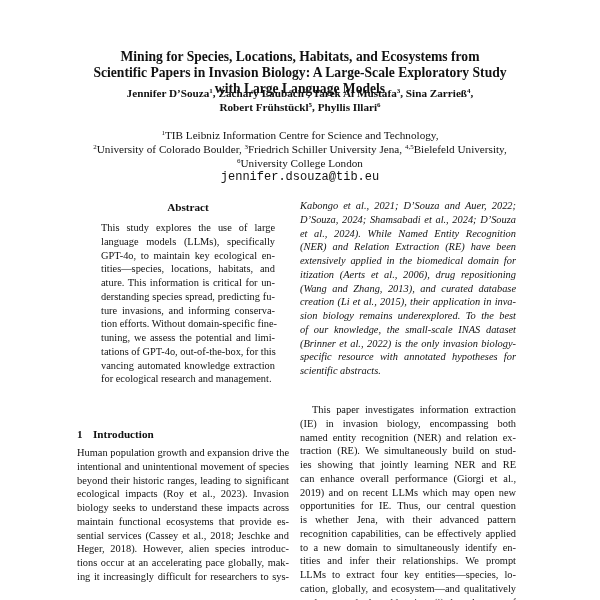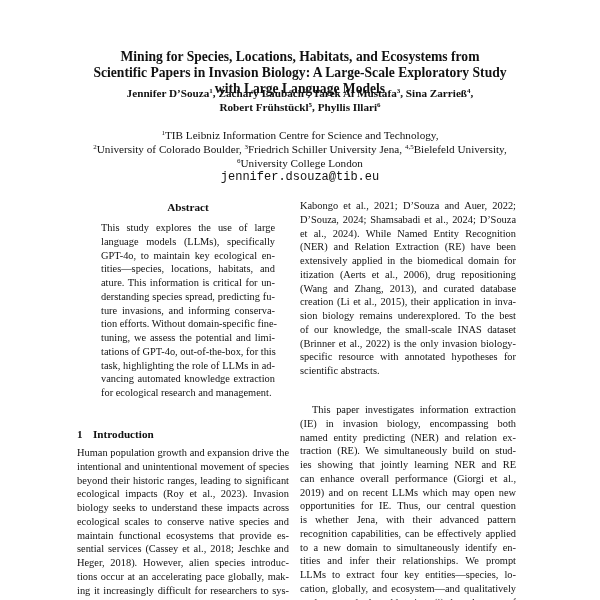--- a/index.html
+++ b/index.html
@@ -7,21 +7,21 @@
   .title { position: absolute; left: 80px; top: 49px; width: 440px; text-align: center; font-weight: bold; font-size: 13.6px; line-height: 16px; }
   .authors { position: absolute; left: 80px; top: 86px; width: 440px; text-align: center; font-weight: bold; font-size: 11.2px; line-height: 14px; }
   .affil { position: absolute; left: 70px; top: 128px; width: 460px; text-align: center; font-size: 11.2px; line-height: 14px; }
   .email { font-family: "Liberation Mono", monospace; font-size: 12px; }
   sup { font-size: 7px; vertical-align: 4px; line-height: 0; }
   .abstract-head { position: absolute; left: 86px; width: 204px; top: 201px; text-align: center; font-weight: bold; font-size: 11.2px; }
   .abstract { position: absolute; left: 101px; width: 174px; top: 221px; font-size: 10.4px; line-height: 13.75px; text-align: justify; hyphens: manual; }
   .section-head { position: absolute; left: 77px; top: 428px; font-weight: bold; font-size: 11.2px; }
   .section-head .num { display: inline-block; width: 16px; }
   .intro { position: absolute; left: 77px; width: 212px; top: 446px; font-size: 10.4px; line-height: 13.75px; text-align: justify; }
-  .right-p1 { position: absolute; left: 300px; width: 216px; top: 199px; font-size: 10.4px; line-height: 13.75px; text-align: justify; }
+  .right-p1 { position: absolute; left: 300px; width: 216px; top: 199px; font-size: 10.4px; line-height: 13.75px; text-align: justify; font-style: italic; }
   .right-p2 { position: absolute; left: 300px; width: 216px; top: 403px; font-size: 10.4px; line-height: 13.75px; text-align: justify; text-indent: 12px; }
   .line { display: block; white-space: nowrap; text-align-last: justify; text-align: justify; }
   .line.last { text-align-last: left; }
 </style>
 </head>
 <body>
 
 <div class="title">
   <span class="line last" style="text-align:center;text-align-last:center">Mining for Species, Locations, Habitats, and Ecosystems from</span>
   <span class="line last" style="text-align:center;text-align-last:center">Scientific Papers in Invasion Biology: A Large-Scale Exploratory Study</span>
@@ -59,35 +59,33 @@
   <span class="line">This study explores the use of large</span>
   <span class="line">language models (LLMs), specifically</span>
   <span class="line">GPT-4o, to maintain key ecological en-</span>
   <span class="line">tities—species, locations, habitats, and</span>
   <span class="line">ature. This information is critical for un-</span>
   <span class="line">derstanding species spread, predicting fu-</span>
   <span class="line">ture invasions, and informing conserva-</span>
   <span class="line">tion efforts. Without domain-specific fine-</span>
   <span class="line">tuning, we assess the potential and limi-</span>
   <span class="line">tations of GPT-4o, out-of-the-box, for this</span>
-  <span class="line">task, highlighting the role of LLMs in ad-</span>
   <span class="line">vancing automated knowledge extraction</span>
   <span class="line last">for ecological research and management.</span>
 </div>
 
 <div class="section-head">
   <span class="num">1</span><span>Introduction</span>
 </div>
 <div class="intro">
   <span class="line">Human population growth and expansion drive the</span>
   <span class="line">intentional and unintentional movement of species</span>
   <span class="line">beyond their historic ranges, leading to significant</span>
   <span class="line">ecological impacts (Roy et al., 2023). Invasion</span>
   <span class="line">biology seeks to understand these impacts across</span>
-  <span class="line">ecological scales to conserve native species and</span>
   <span class="line">maintain functional ecosystems that provide es-</span>
   <span class="line">sential services (Cassey et al., 2018; Jeschke and</span>
   <span class="line">Heger, 2018). However, alien species introduc-</span>
   <span class="line">tions occur at an accelerating pace globally, mak-</span>
   <span class="line">ing it increasingly difficult for researchers to sys-</span>
 </div>
 
 <div class="right-p1">
   <span class="line">Kabongo et al., 2021; D’Souza and Auer, 2022;</span>
   <span class="line">D’Souza, 2024; Shamsabadi et al., 2024; D’Souza</span>
@@ -100,21 +98,21 @@
   <span class="line">sion biology remains underexplored. To the best</span>
   <span class="line">of our knowledge, the small-scale INAS dataset</span>
   <span class="line">(Brinner et al., 2022) is the only invasion biology-</span>
   <span class="line">specific resource with annotated hypotheses for</span>
   <span class="line last">scientific abstracts.</span>
 </div>
 
 <div class="right-p2">
   <span class="line">This paper investigates information extraction</span>
   <span class="line" style="text-indent:0">(IE) in invasion biology, encompassing both</span>
-  <span class="line" style="text-indent:0">named entity predicting (NER) and relation ex-</span>
+  <span class="line" style="text-indent:0">named entity recognition (NER) and relation ex-</span>
   <span class="line" style="text-indent:0">traction (RE). We simultaneously build on stud-</span>
   <span class="line" style="text-indent:0">ies showing that jointly learning NER and RE</span>
   <span class="line" style="text-indent:0">can enhance overall performance (Giorgi et al.,</span>
   <span class="line" style="text-indent:0">2019) and on recent LLMs which may open new</span>
   <span class="line" style="text-indent:0">opportunities for IE. Thus, our central question</span>
   <span class="line" style="text-indent:0">is whether Jena, with their advanced pattern</span>
   <span class="line" style="text-indent:0">recognition capabilities, can be effectively applied</span>
   <span class="line" style="text-indent:0">to a new domain to simultaneously identify en-</span>
   <span class="line" style="text-indent:0">tities and infer their relationships. We prompt</span>
   <span class="line" style="text-indent:0">LLMs to extract four key entities—species, lo-</span>

